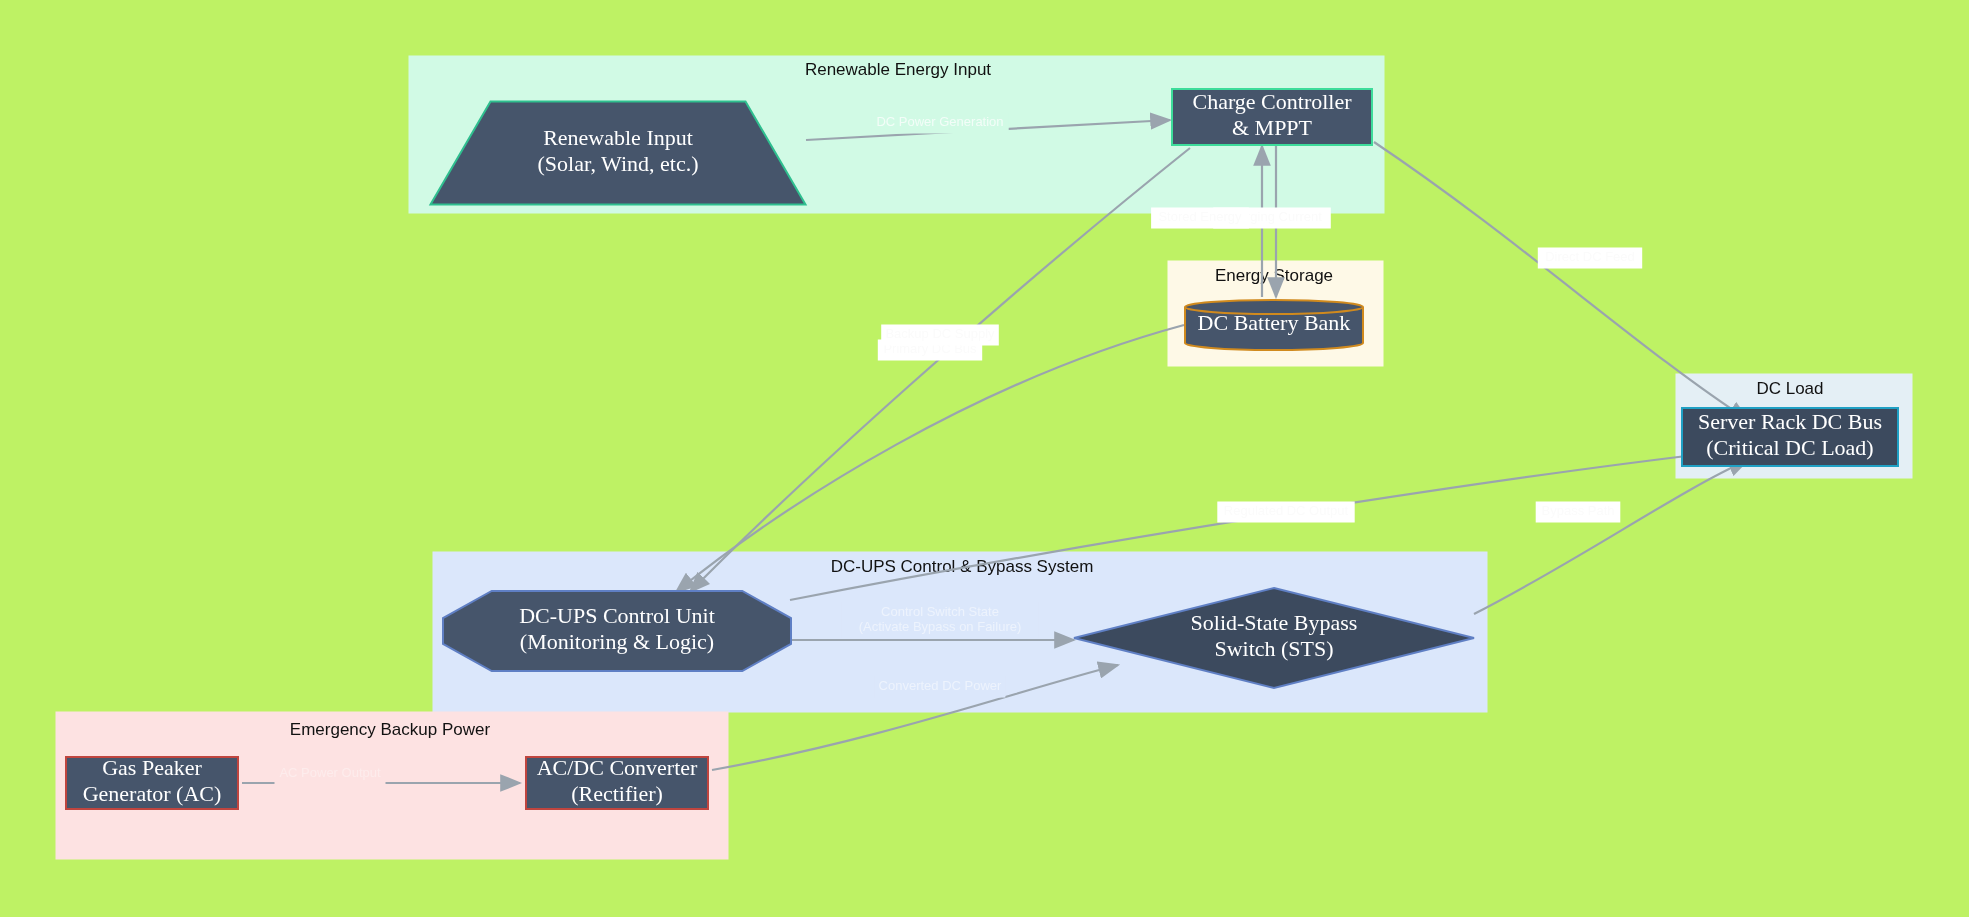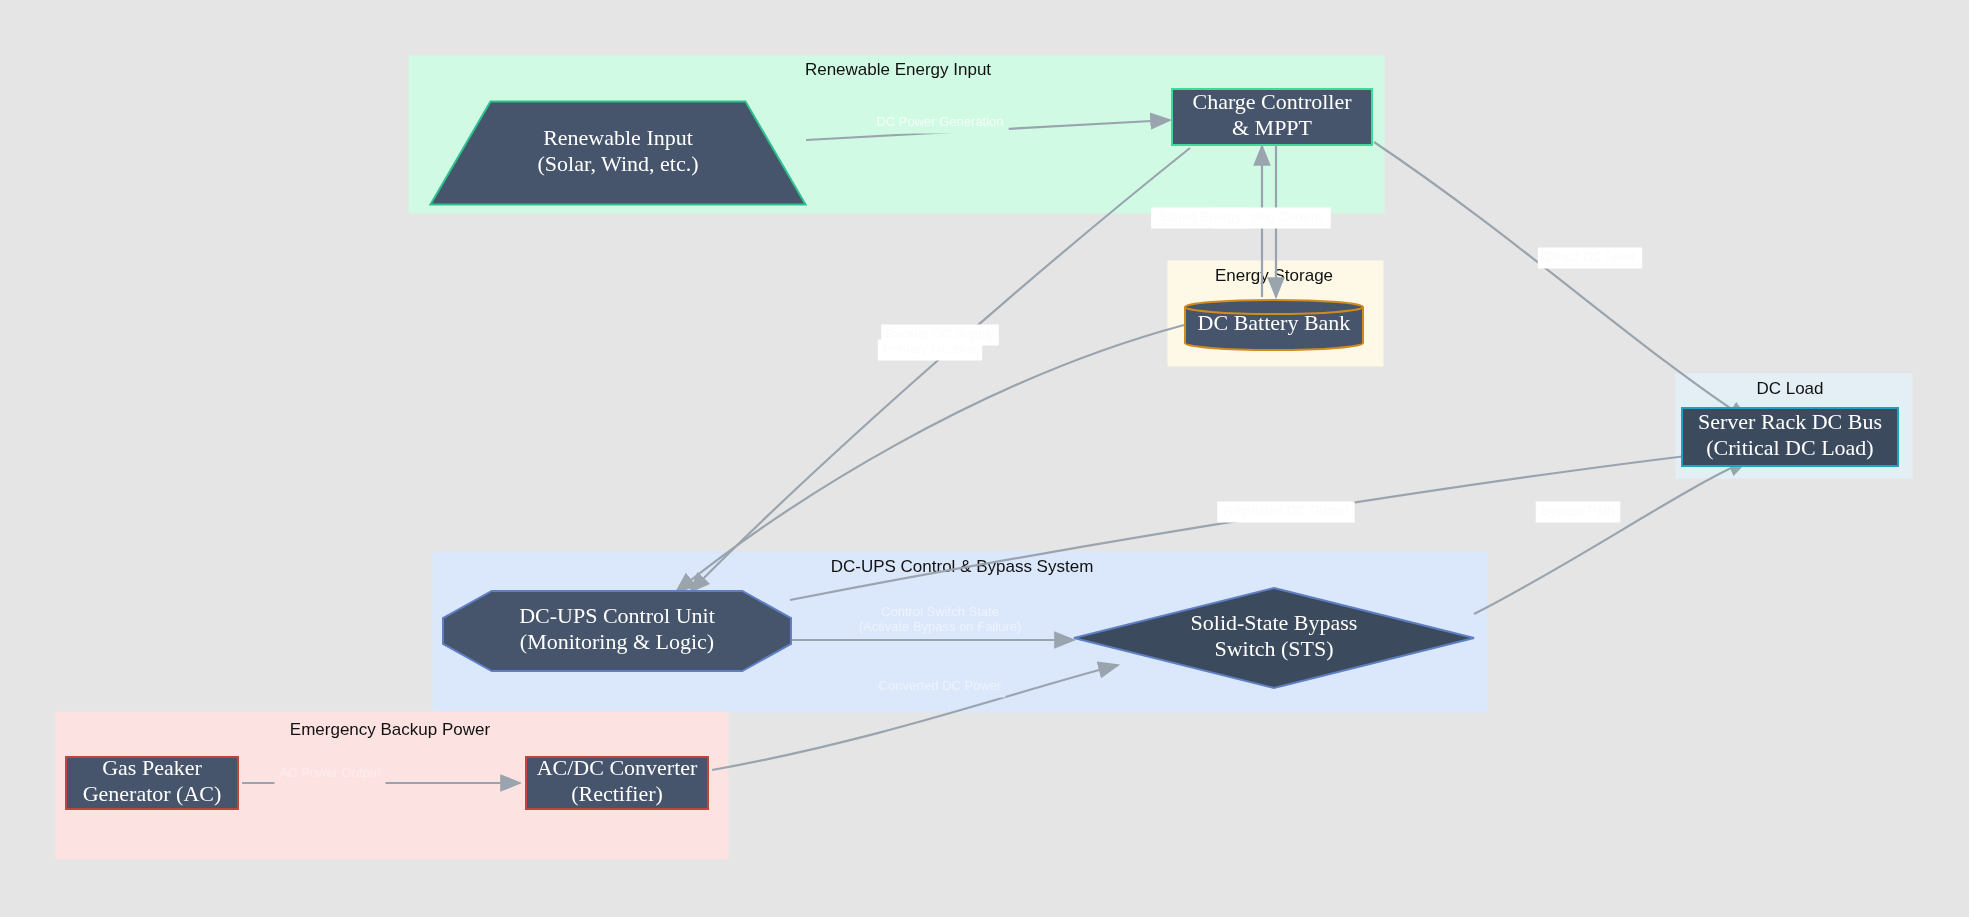--- a/index.html
+++ b/index.html
@@ -11,21 +11,21 @@
   body {
     width: 1969px;
     height: 917px;
     overflow: hidden;
     font-family: "Liberation Sans", sans-serif;
   }
   #canvas {
     position: relative;
     width: 1969px;
     height: 917px;
-    background: #e5e5e5;
+    background: #bef264;
   }
   svg#diagram {
     position: absolute;
     left: 0; top: 0;
     width: 1969px;
     height: 917px;
   }
   .cluster-rect {
     stroke-width: 1;
   }

